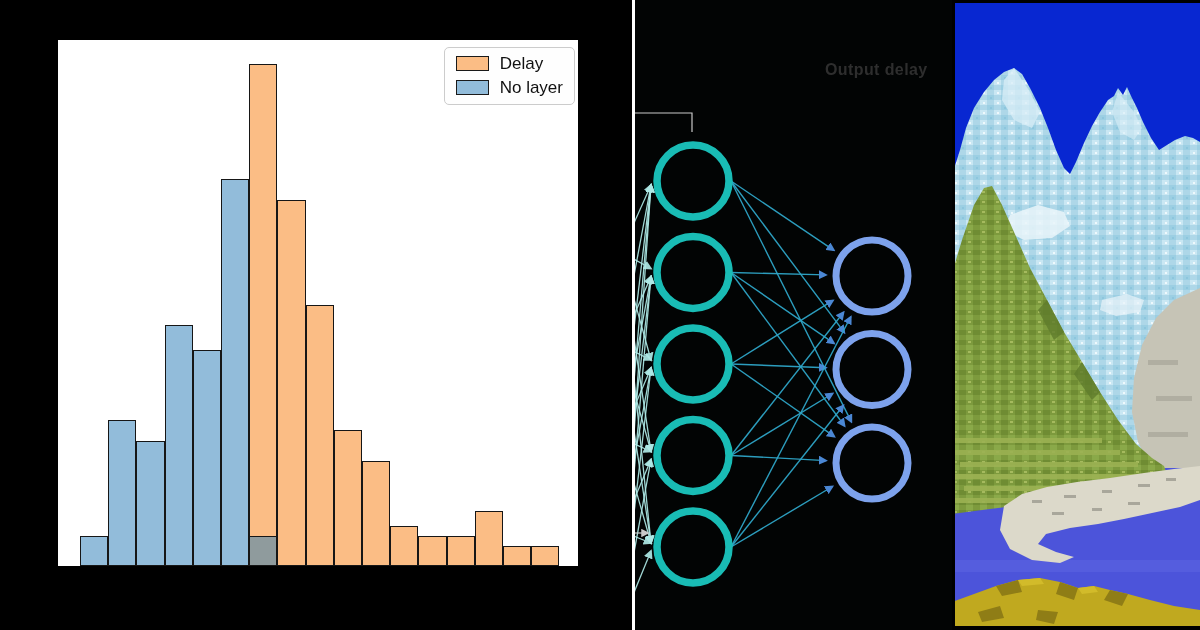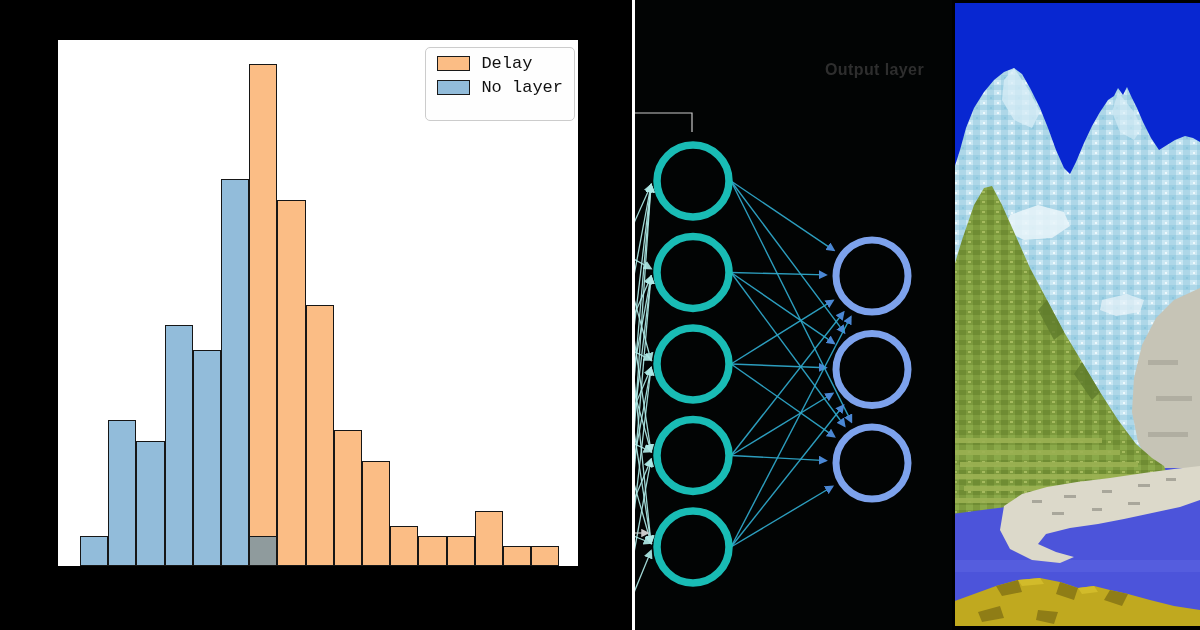--- a/index.html
+++ b/index.html
@@ -5,22 +5,22 @@
   html,body{margin:0;padding:0;}
   body{width:1200px;height:630px;background:#000;overflow:hidden;font-family:"Liberation Sans",sans-serif;}
   .canvas{position:relative;width:1200px;height:630px;display:flex;}
 
   
   .panel-left{position:relative;width:632px;height:630px;background:#000;flex:0 0 auto;}
   .plot{position:absolute;left:58px;top:40px;width:520px;height:526px;background:#ffffff;}
   .bars{position:absolute;inset:0;}
   .bar{position:absolute;bottom:0;border:1.5px solid #161616;box-sizing:border-box;}
   .legend{position:absolute;top:7px;right:3px;background:#fefefe;border:1.5px solid #cccccc;border-radius:5px;
-          padding:7px 11px 24px 11px;display:flex;flex-direction:column;gap:7px;
-          font-family:Liberation Mono, monospace;font-size:17px;color:#111;}
+          padding:7px 11px 8px 11px;display:flex;flex-direction:column;gap:7px;
+          font-family:Liberation Sans, sans-serif;font-size:17px;color:#111;}
   .legend-item{display:flex;align-items:center;gap:11px;line-height:1;}
   .swatch{width:33px;height:15px;border:1.3px solid #1a1a1a;box-sizing:border-box;flex:0 0 auto;}
 
   
   .divider{width:3px;height:630px;background:#ffffff;flex:0 0 auto;}
 
   
   .panel-mid{position:relative;width:317px;height:630px;background:#020404;flex:0 0 auto;overflow:hidden;}
   .nn-label{position:absolute;left:190px;top:61px;font-family:"Liberation Sans",sans-serif;
             font-size:16px;font-weight:700;color:#2e2e2e;letter-spacing:.4px;white-space:nowrap;}
@@ -128,21 +128,21 @@
         <polyline points="0,113 57,113 57,132" fill="none" stroke="#c9c9c9" stroke-width="1.2"></polyline>
         <circle cx="58" cy="181" r="36" fill="none" stroke="#19bcb5" stroke-width="7.5"></circle>
         <circle cx="58" cy="272.5" r="36" fill="none" stroke="#19bcb5" stroke-width="7.5"></circle>
         <circle cx="58" cy="364" r="36" fill="none" stroke="#19bcb5" stroke-width="7.5"></circle>
         <circle cx="58" cy="455.5" r="36" fill="none" stroke="#19bcb5" stroke-width="7.5"></circle>
         <circle cx="58" cy="547" r="36" fill="none" stroke="#19bcb5" stroke-width="7.5"></circle>
         <circle cx="237" cy="276" r="36" fill="none" stroke="#7da2ec" stroke-width="7"></circle>
         <circle cx="237" cy="369.5" r="36" fill="none" stroke="#7da2ec" stroke-width="7"></circle>
         <circle cx="237" cy="463" r="36" fill="none" stroke="#7da2ec" stroke-width="7"></circle>
       </svg>
-    <div class="nn-label">Output layer</div>
+    <div class="nn-label">Output delay</div>
   </section>
 
   <section class="panel-right">
     <svg width="248" height="630" viewBox="0 0 248 630">
       <defs>
         <pattern id="iceTex" width="14" height="10" patternUnits="userSpaceOnUse">
           <rect width="14" height="10" fill="#aed7e8"></rect>
           <rect width="7" height="5" fill="#c9e7f3"></rect>
           <rect x="7" y="5" width="7" height="5" fill="#9ccfe3"></rect>
           <rect x="3" y="2" width="2" height="2" fill="#eef8fc"></rect>

